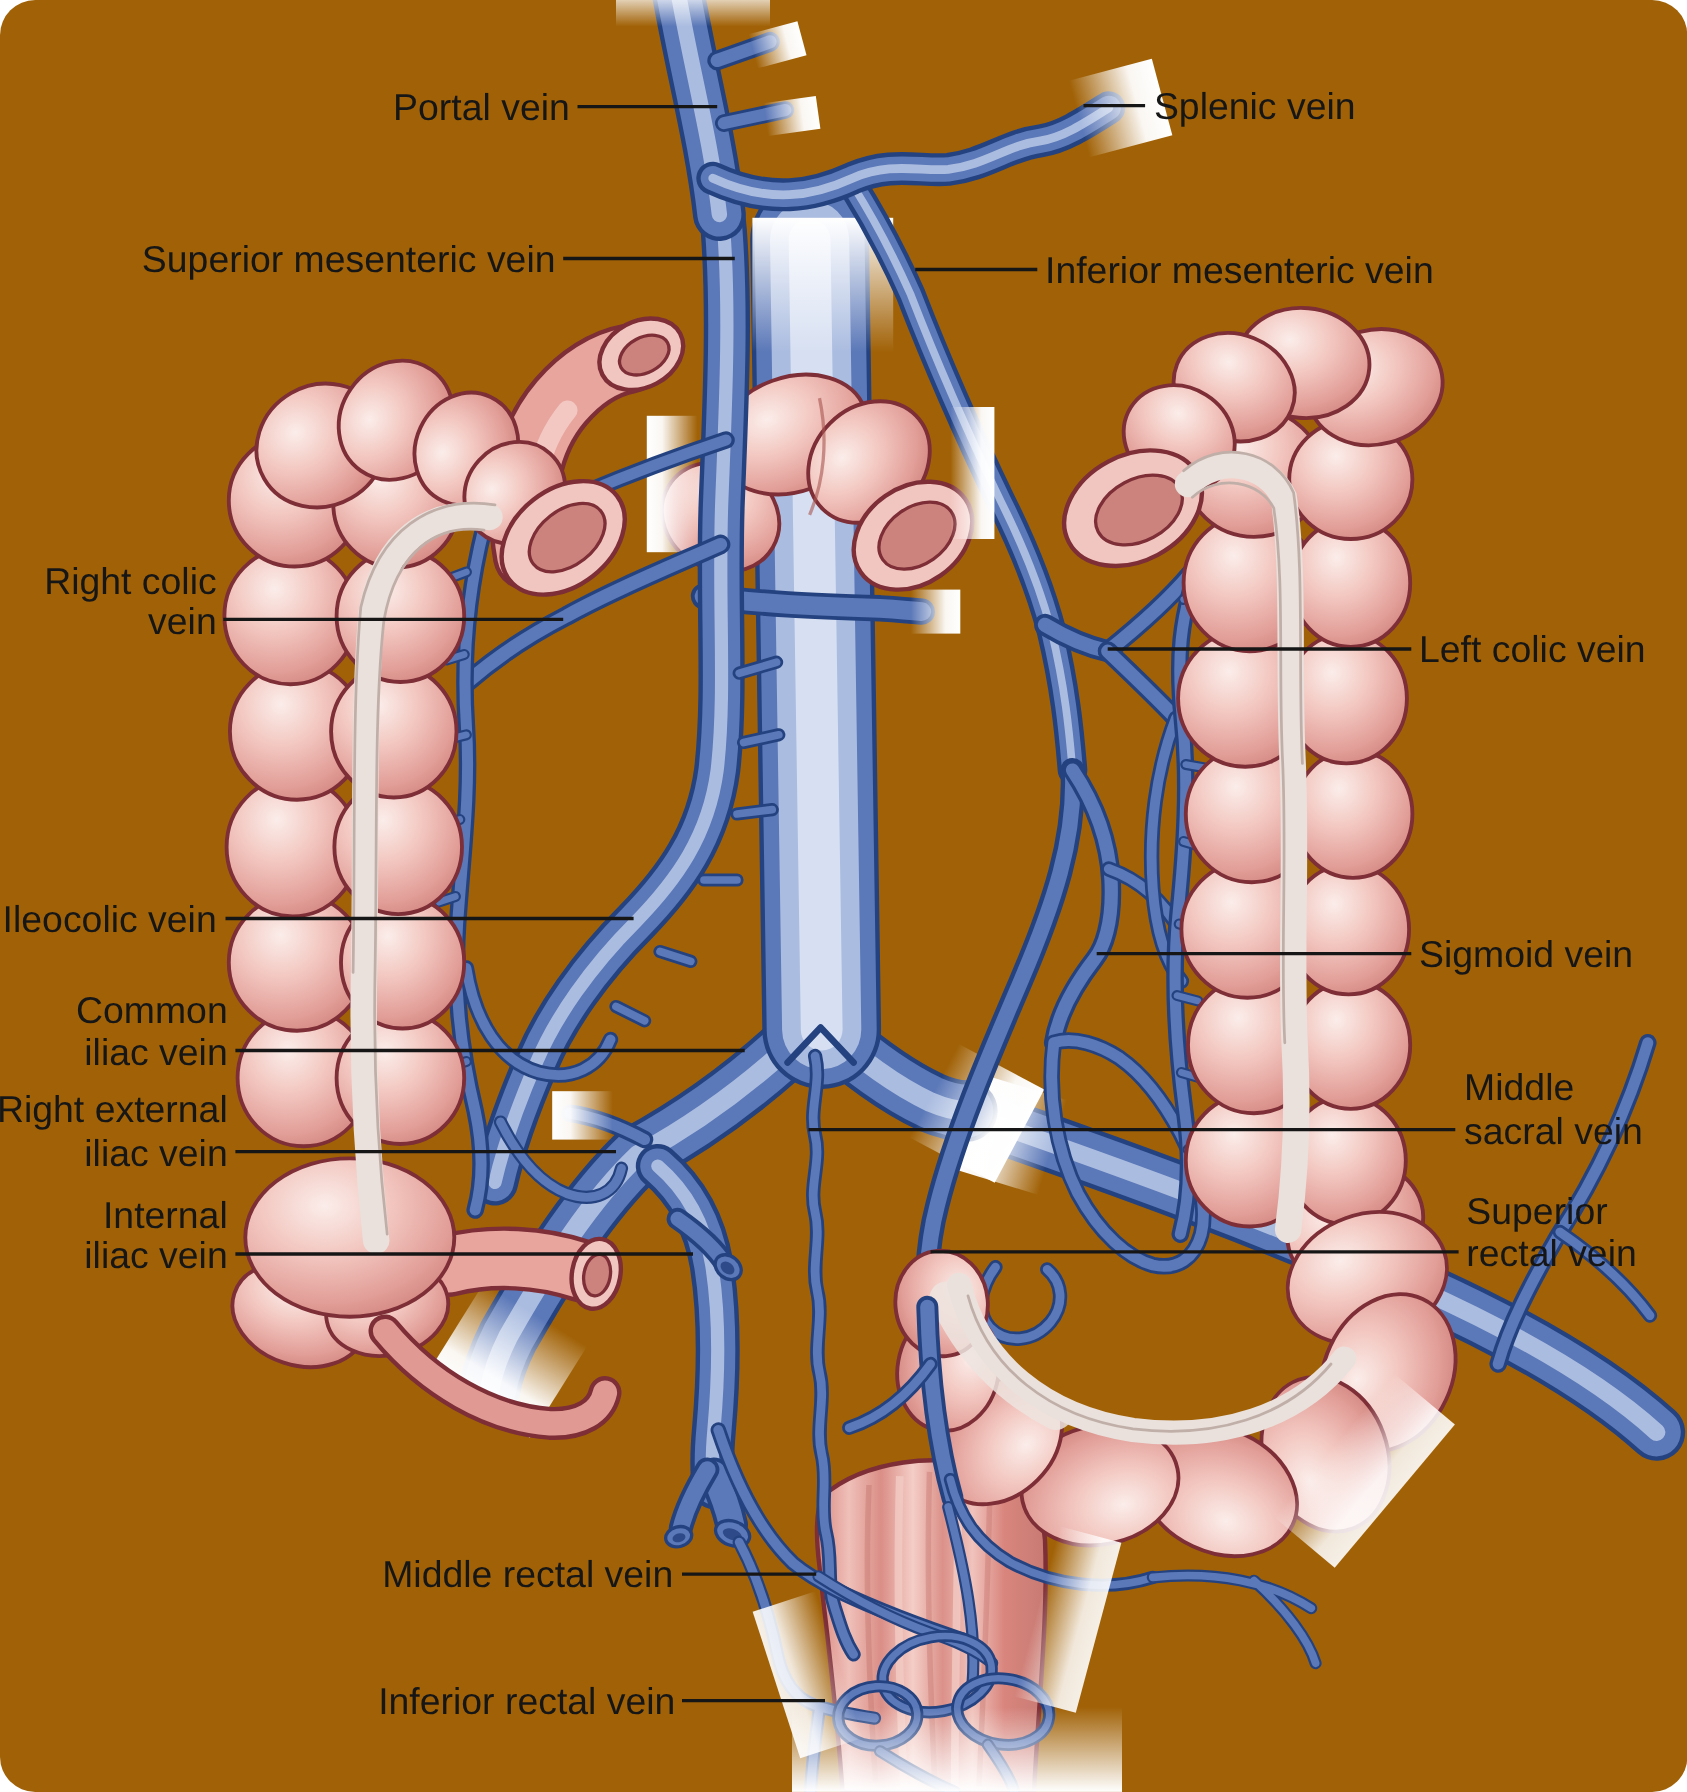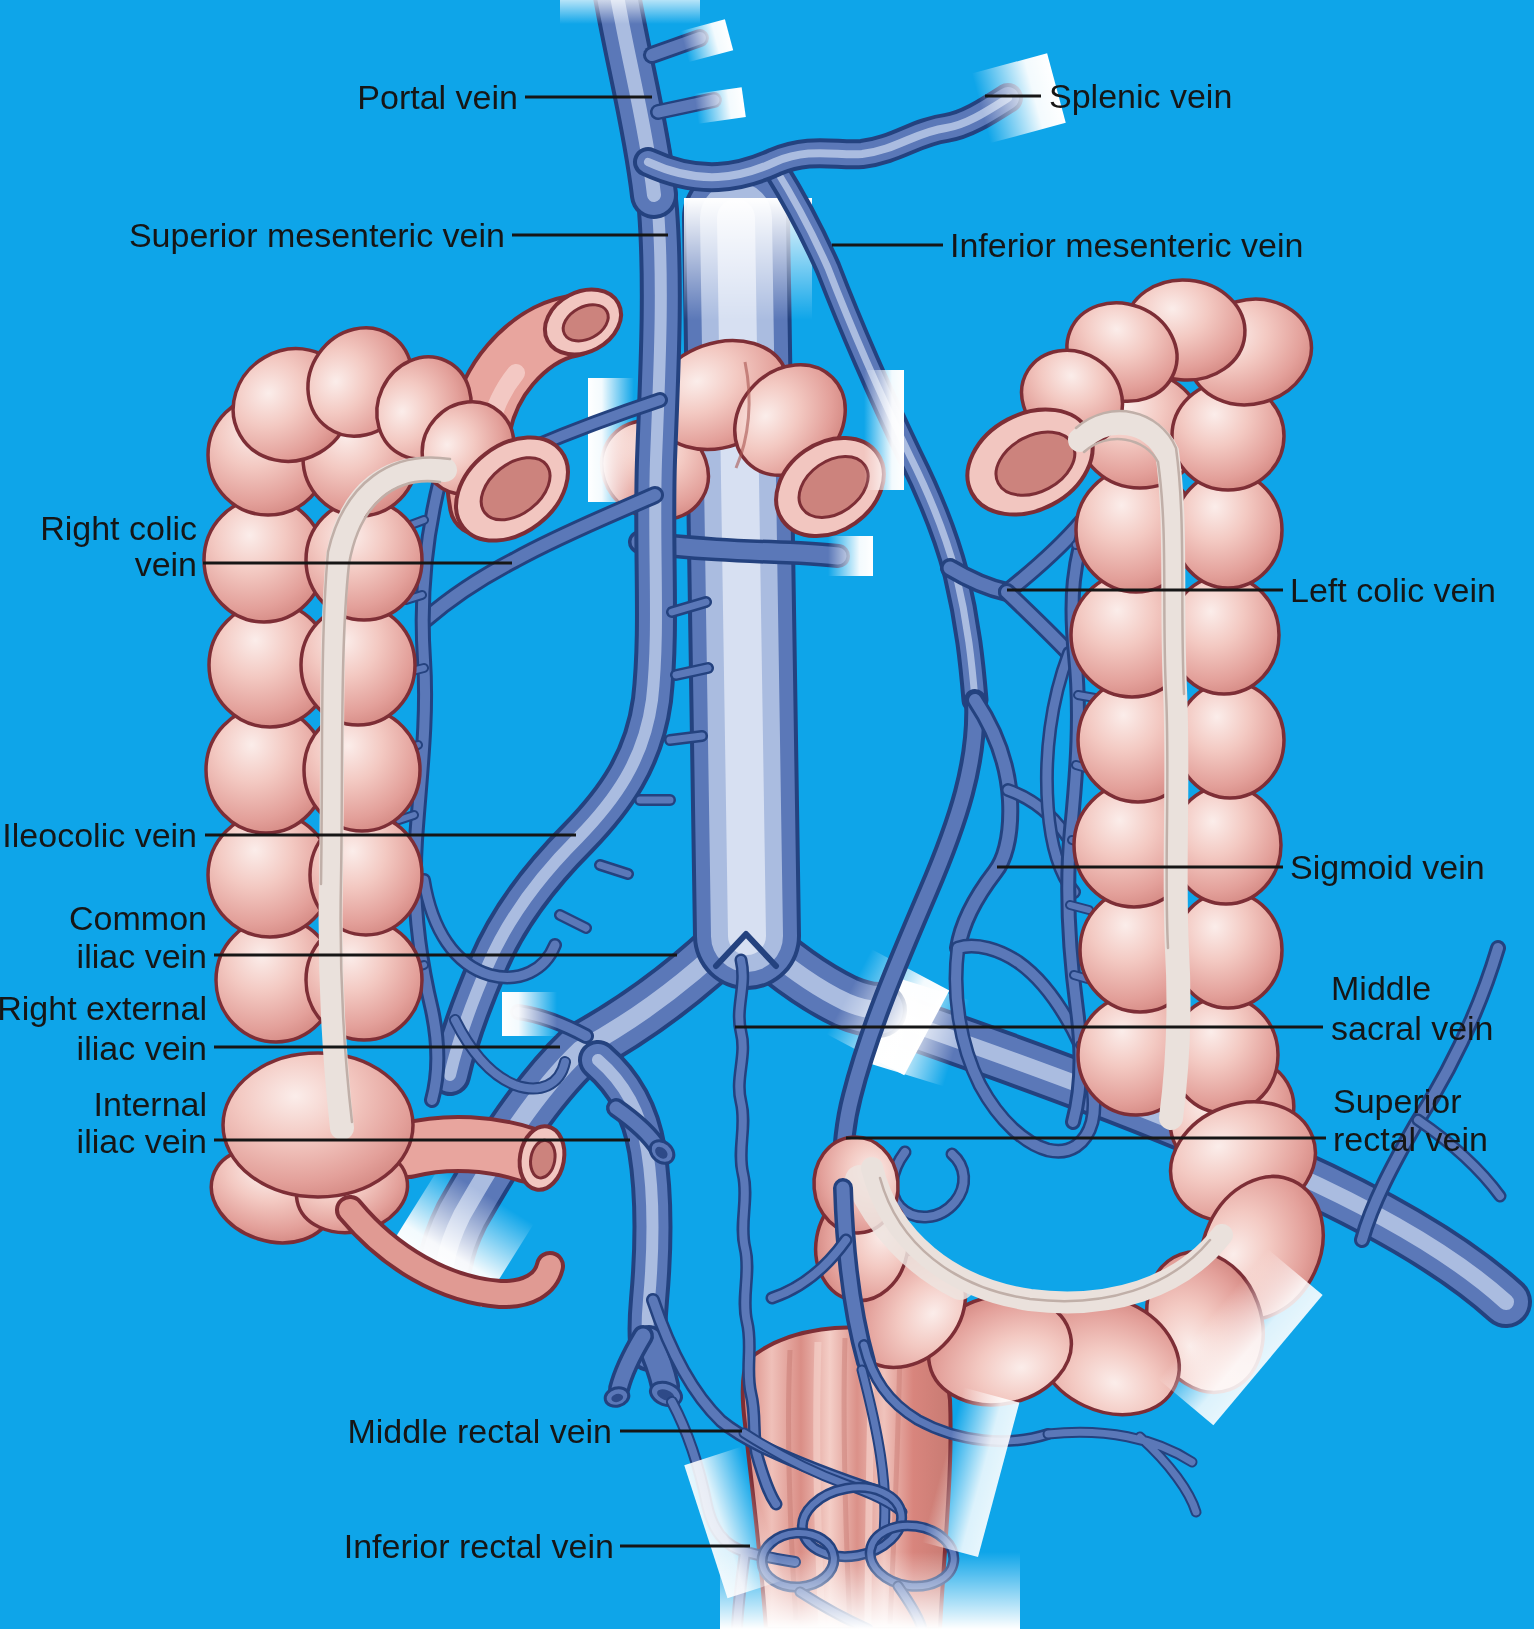--- a/index.html
+++ b/index.html
@@ -1,17 +1,17 @@
 <!DOCTYPE html>
 <html><head>
 <meta charset="utf-8">
 <style>
   html,body{margin:0;padding:0;background:#ffffff;}
-  .stage{position:relative;width:1534px;height:1629px;background:#0ea5e9;overflow:hidden;
-         font-family:"Liberation Sans", sans-serif;}
+  .stage{position:relative;width:1534px;height:1629px;background:#a16207;overflow:hidden;
+         font-family:"Liberation Sans", sans-serif;border-radius:32px;}
   svg{display:block}
   .vo{stroke:#24427F;fill:none;stroke-linecap:round;stroke-linejoin:round}
   .vf{stroke:#5B78B8;fill:none;stroke-linecap:round;stroke-linejoin:round}
   .vh{stroke:#AFC0E2;fill:none;stroke-linecap:round;opacity:.95}
   .vh2{stroke:#D9E2F2;fill:none;stroke-linecap:round;opacity:.95}
   .co{fill:url(#bump);stroke:#7D2E36;stroke-width:3.5}
   .cutwall{fill:#F2C6C0;stroke:#7D2E36;stroke-width:4}
   .cutlum{fill:#CC837D;stroke:#7D2E36;stroke-width:3}
   .taenia{stroke:#EAE1DC;fill:none;stroke-linecap:round}
   .fiber{stroke:#C0AFA8;fill:none;stroke-linecap:round}

